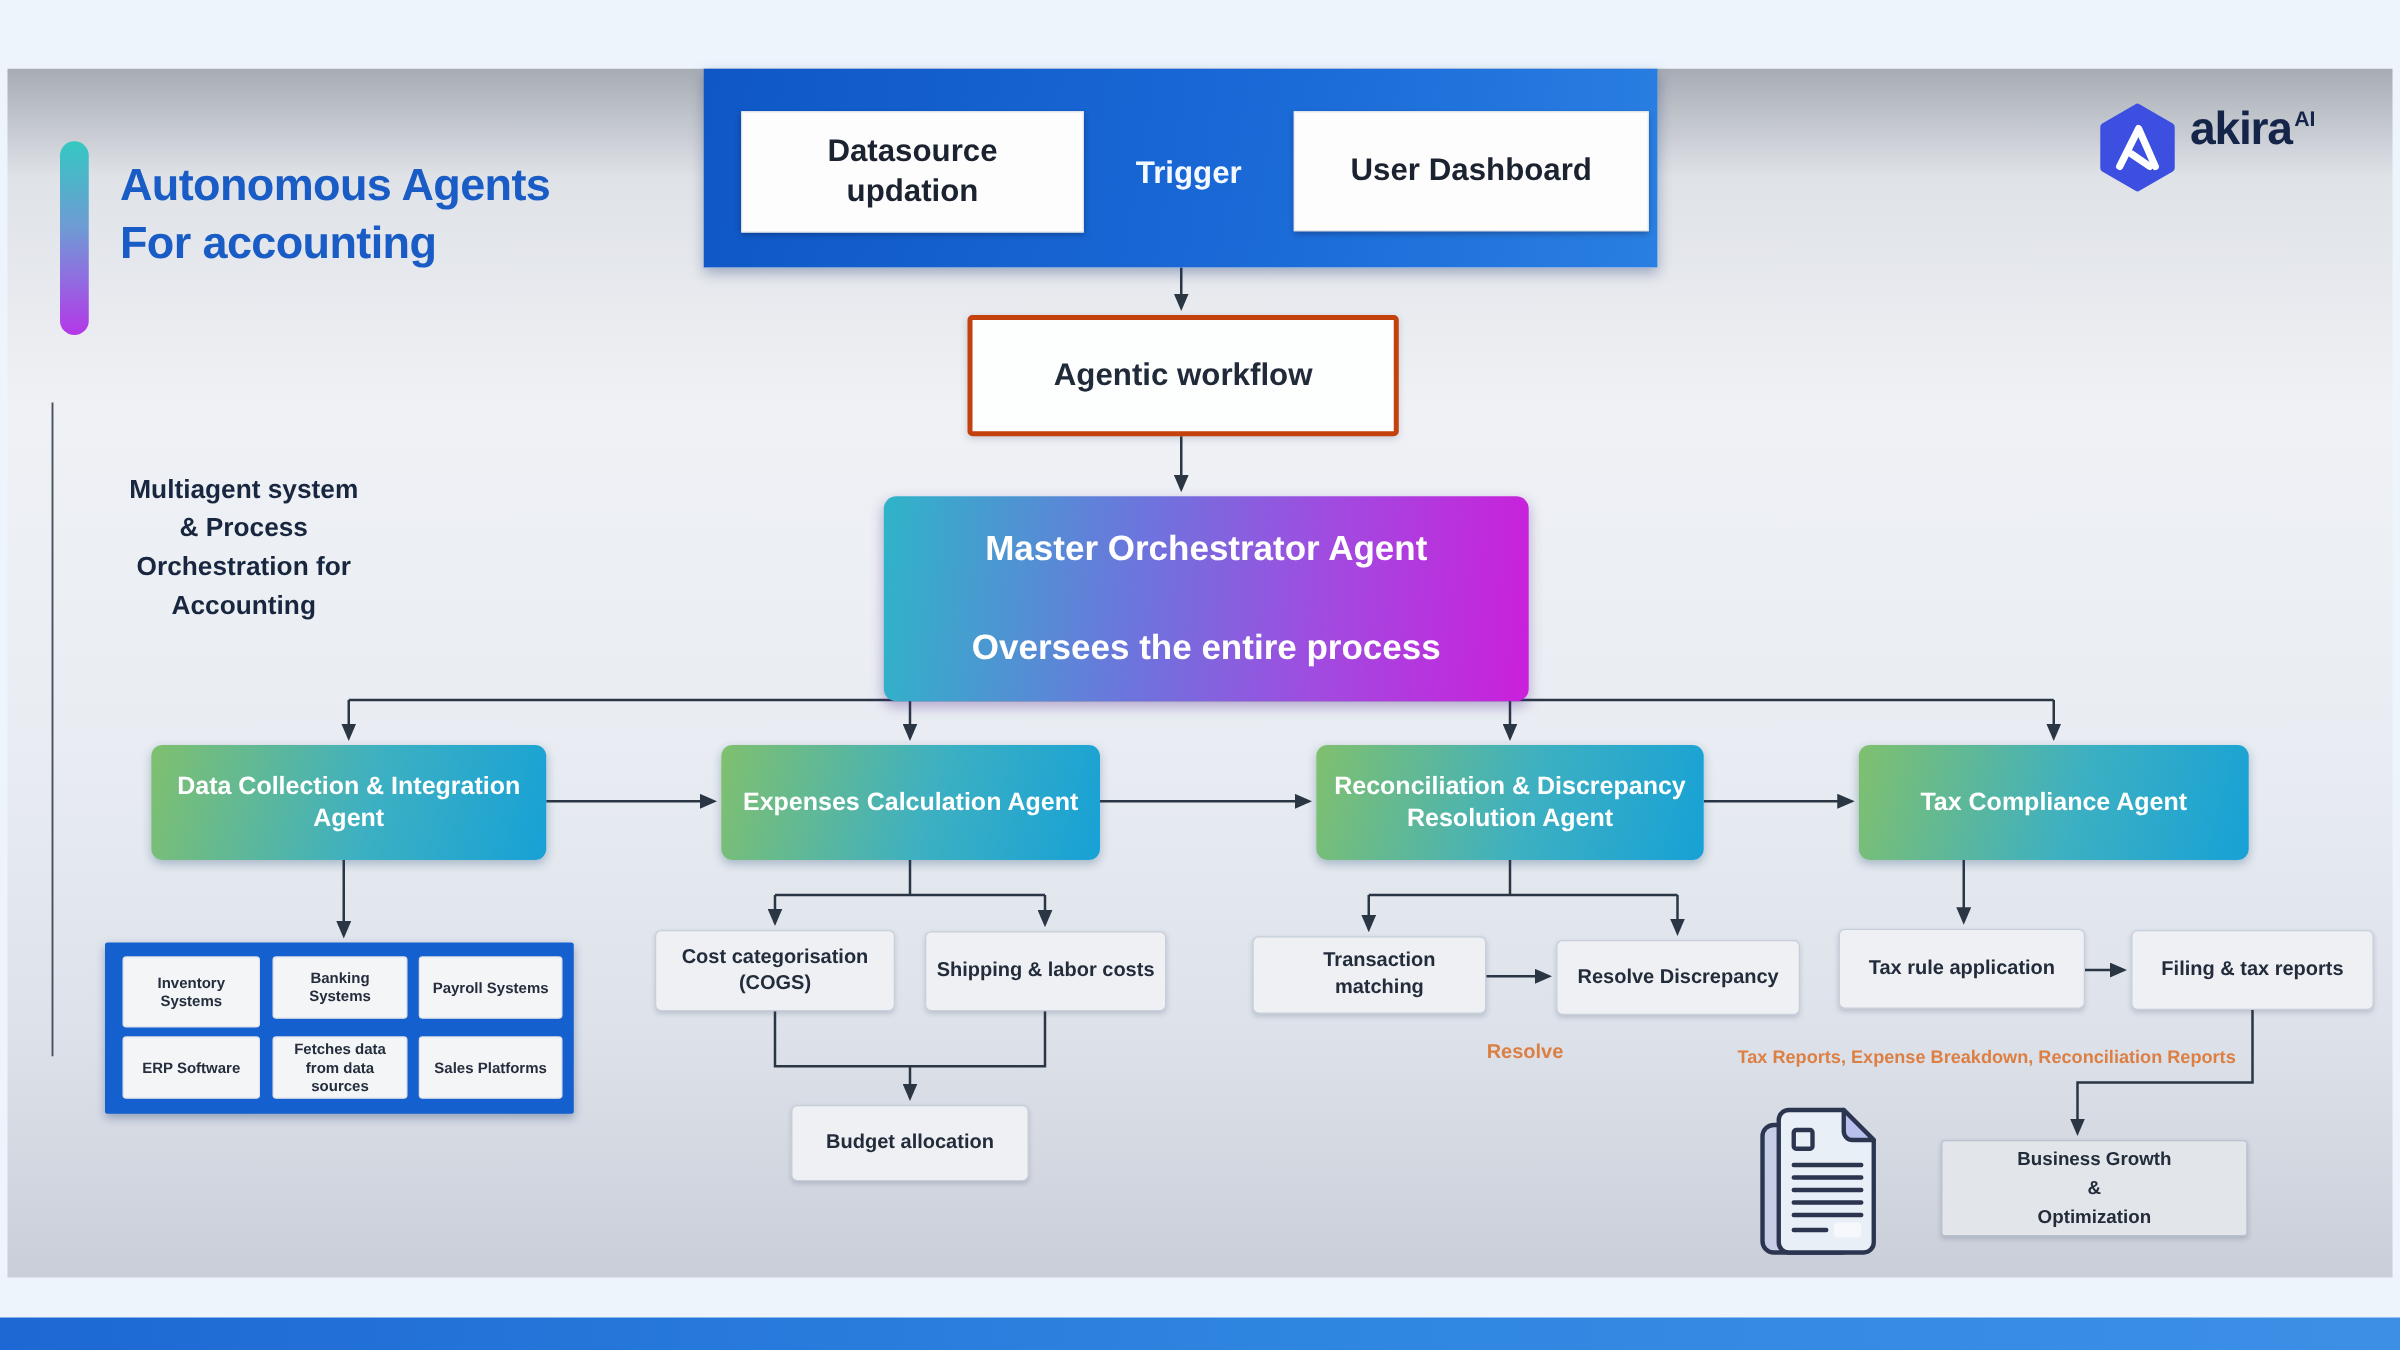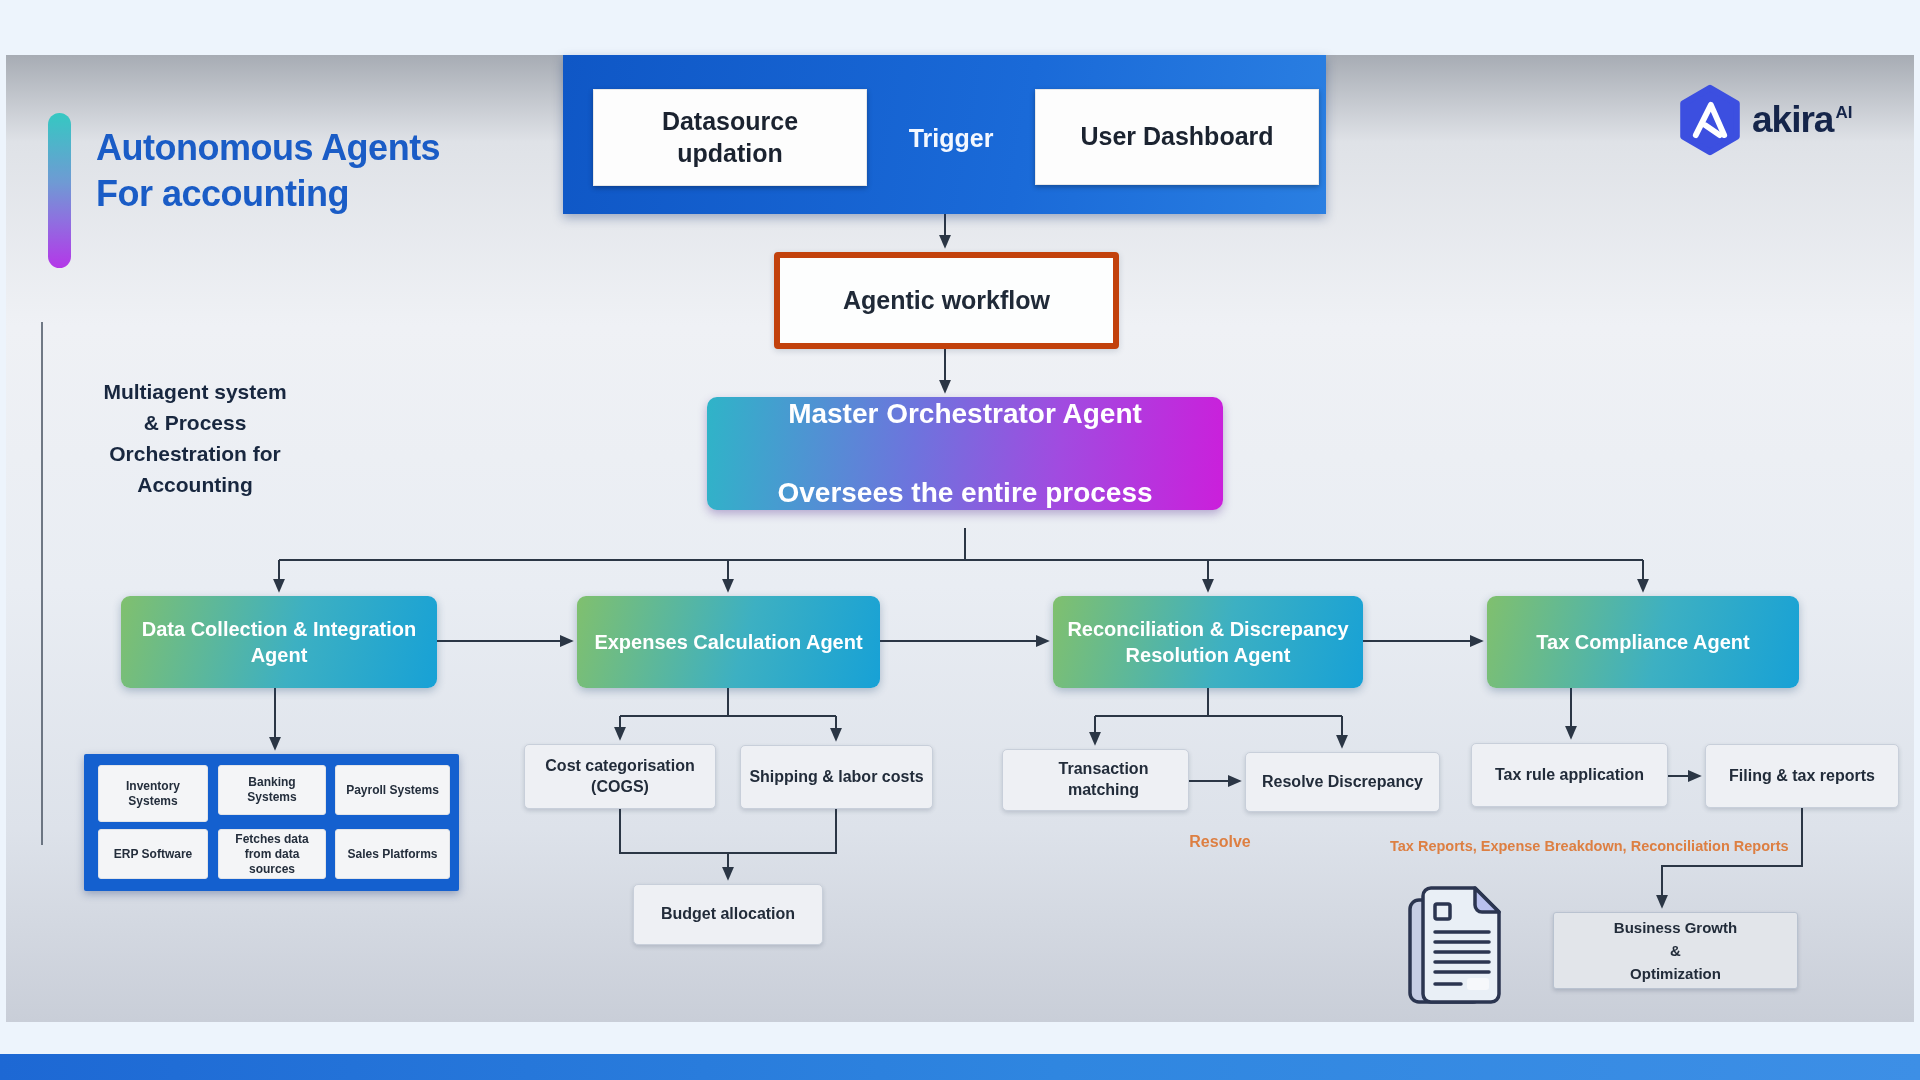--- a/index.html
+++ b/index.html
@@ -23,21 +23,21 @@
     background:linear-gradient(100deg,#0f57c6 0%,#1a6ad8 60%,#2a7fe2 100%);
     box-shadow:0 4px 10px rgba(20,50,110,.35);
   }
   .banner-box {
     background:#fdfdfd; border:1px solid #e8e8e8; box-shadow:0 2px 5px rgba(0,0,0,.3);
     color:#1b2330; font-size:25px; font-weight:700; line-height:1.25;
   }
   .trigger { color:#f4f8ff; font-size:25px; font-weight:700; }
 
   .plain-box {
-    background:#fdfefe; border:6px solid #c2410c; border-radius:4px;
+    background:#fdfefe; border:4px solid #c2410c; border-radius:4px;
     box-shadow:0 2px 6px rgba(40,60,90,.18);
     color:#202a38; font-size:25px; font-weight:700;
   }
   .master {
     background:linear-gradient(95deg,#2fb4c8 0%,#6d74dd 40%,#a14be0 68%,#cb1fdb 100%);
     border-radius:10px; box-shadow:0 4px 10px rgba(80,40,140,.35);
     color:#ffffff; font-size:28px; font-weight:800; line-height:1.38;
   }
   .side-note { color:#18273f; font-size:21px; font-weight:700; line-height:1.48; text-align:center; }
 
@@ -124,41 +124,41 @@
 
     <path d="M42 322 L42 845" stroke="#46505f" stroke-width="1.5" fill="none"></path>
   </svg>
 
   <div class="abs accent-pill" style="left:48px; top:113px; width:23px; height:155px;"></div>
   <div class="abs page-title" style="left:96px; top:125px; width:470px;">
     <div>Autonomous Agents</div>
     <div>For accounting</div>
   </div>
 
-  <div class="abs" style="left:1678px; top:82px; width:230px; height:76px; display:flex; align-items:center;">
+  <div class="abs" style="left:1678px; top:82px; width:230px; height:76px; display:flex; ">
     <svg width="64" height="72" viewBox="0 0 72 80">
       <polygon points="36,4 66,21.5 66,58.5 36,76 6,58.5 6,21.5" fill="#3c4fe0" stroke="#3c4fe0" stroke-width="7" stroke-linejoin="round"></polygon>
       <path d="M20 57 L37 23 L52 57" stroke="#ffffff" stroke-width="6.5" fill="none" stroke-linecap="round" stroke-linejoin="round"></path>
       <path d="M31 46 L47 57" stroke="#ffffff" stroke-width="6.5" fill="none" stroke-linecap="round"></path>
     </svg>
     <div style="margin-left:10px;">
       <span class="brand-name">akira</span><span class="brand-sup">AI</span>
     </div>
   </div>
 
   <div class="abs banner" style="left:563px; top:55px; width:763px; height:159px;"></div>
   <div class="abs banner-box flex-c" style="left:593px; top:89px; width:274px; height:97px;">
     <span style="max-width:170px;">Datasource updation</span>
   </div>
   <div class="abs trigger flex-c" style="left:890px; top:120px; width:122px; height:36px;">Trigger</div>
   <div class="abs banner-box flex-c" style="left:1035px; top:89px; width:284px; height:96px;">User Dashboard</div>
 
   <div class="abs plain-box flex-c" style="left:774px; top:252px; width:345px; height:97px;">Agentic workflow</div>
 
-  <div class="abs master flex-c" style="left:707px; top:397px; width:516px; height:113px; flex-direction:column;gap:40px;">
+  <div class="abs master flex-c" style="left:707px; top:397px; width:516px; height:164px; flex-direction:column;gap:40px;">
     <div>Master Orchestrator Agent</div>
     <div>Oversees the entire process</div>
   </div>
 
   <div class="abs side-note" style="left:70px; top:376px; width:250px;">
     <div>Multiagent system</div>
     <div>&amp; Process</div>
     <div>Orchestration for</div>
     <div>Accounting</div>
   </div>

